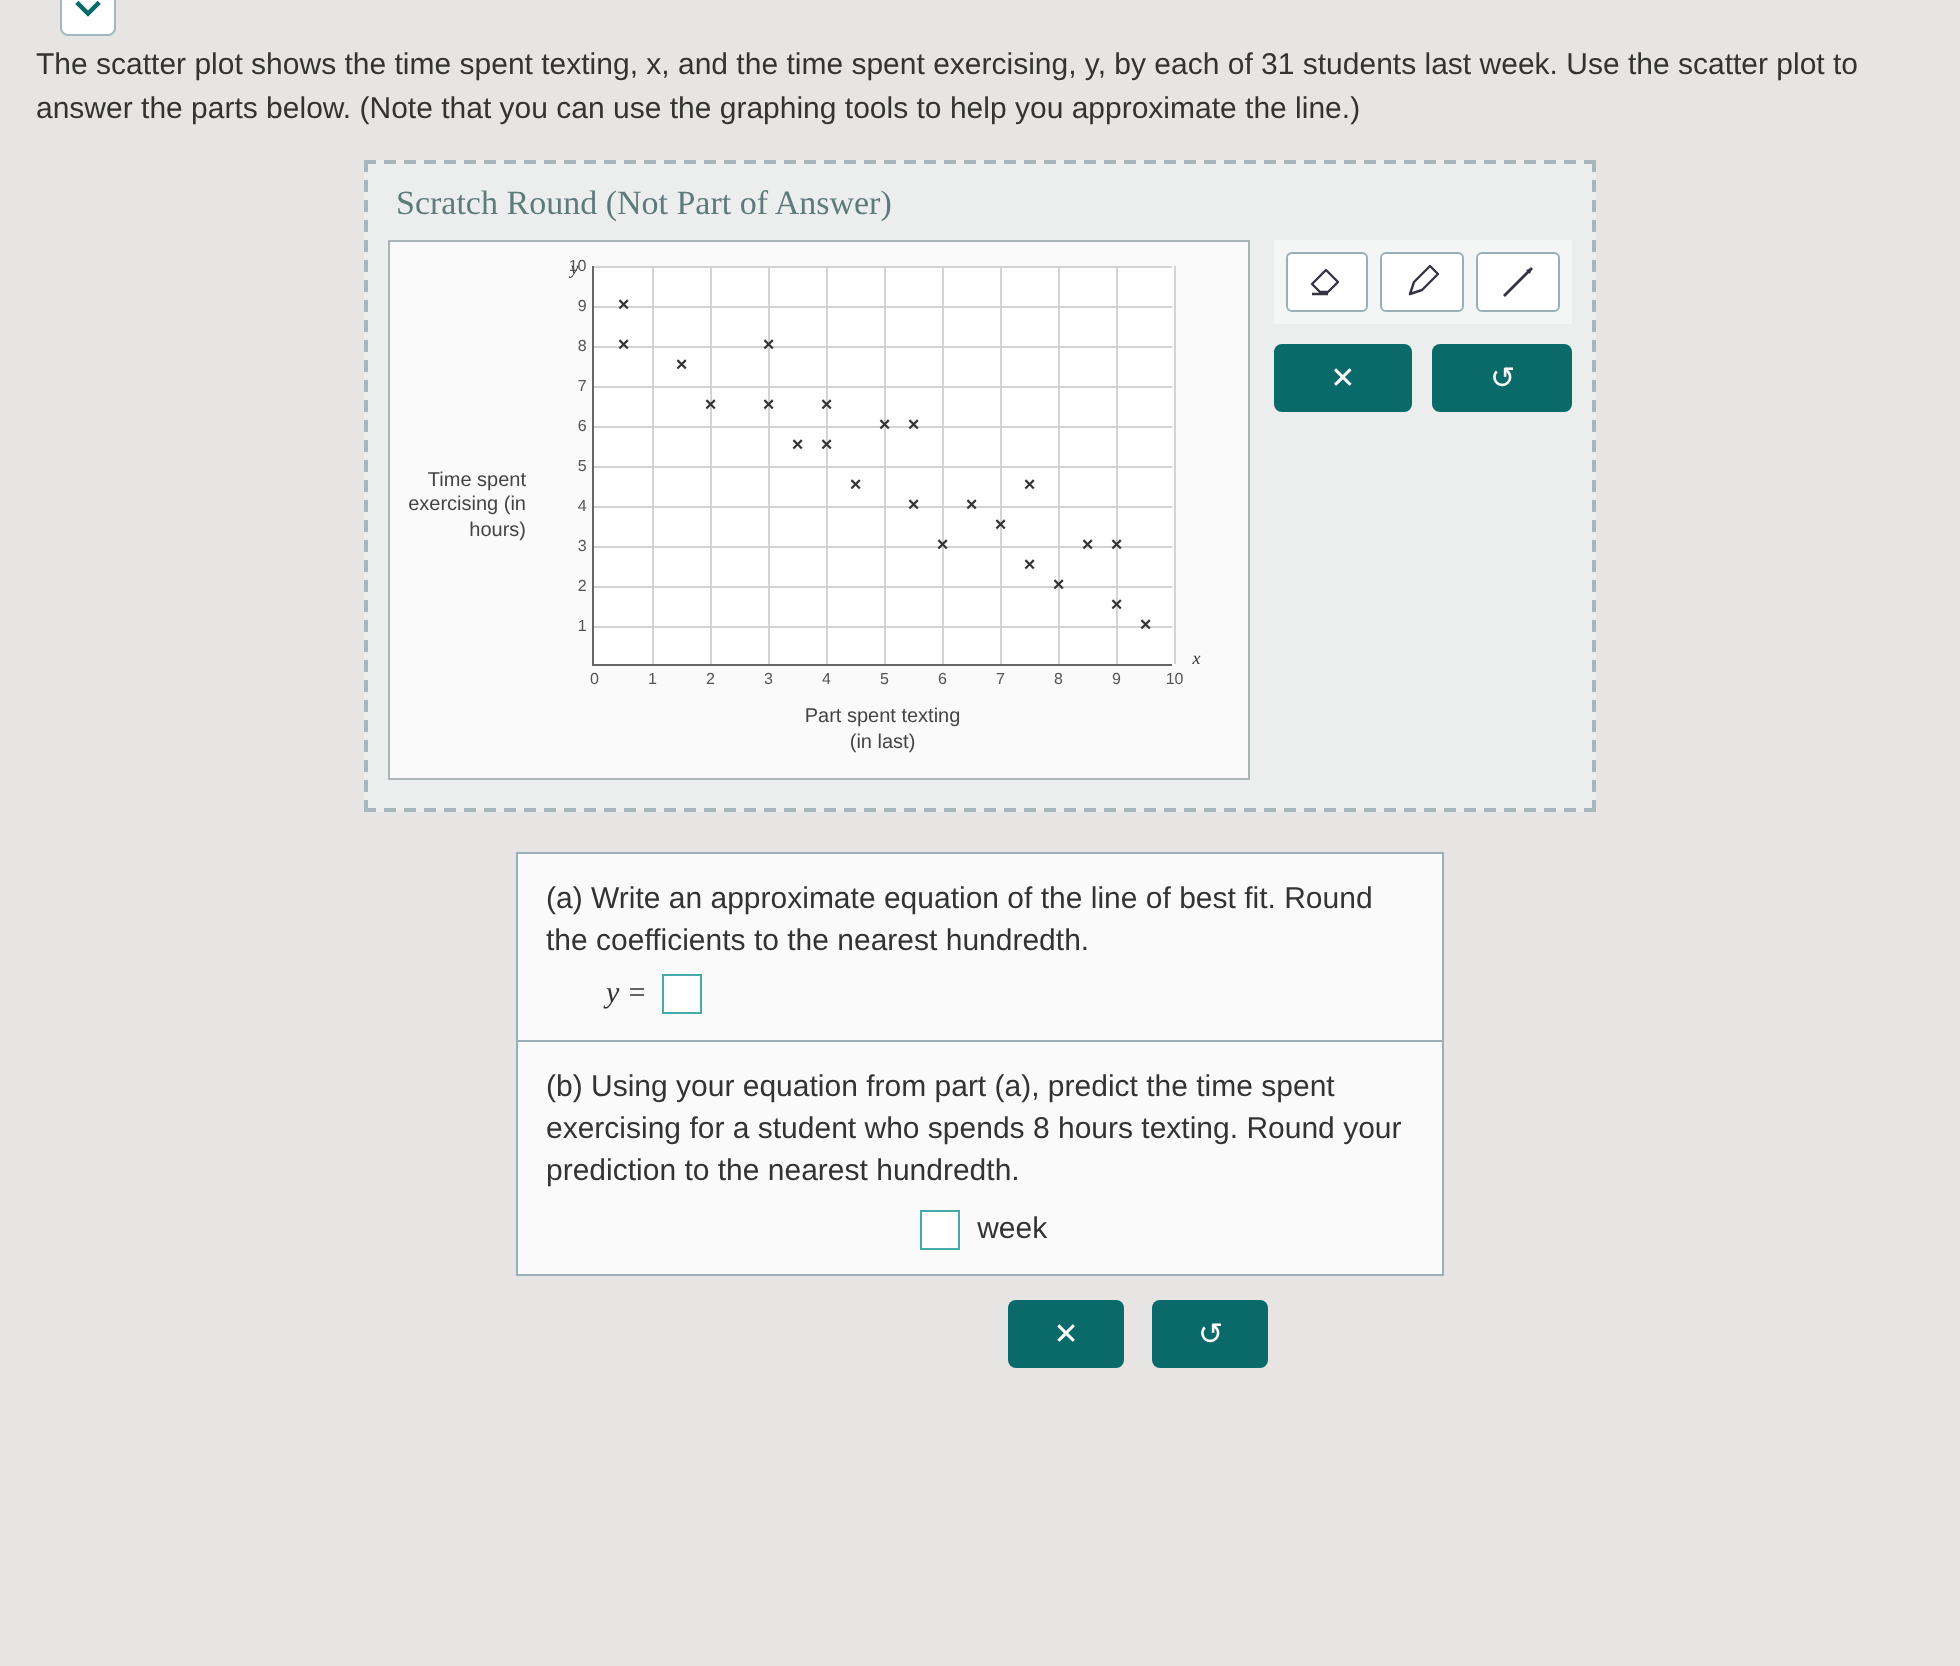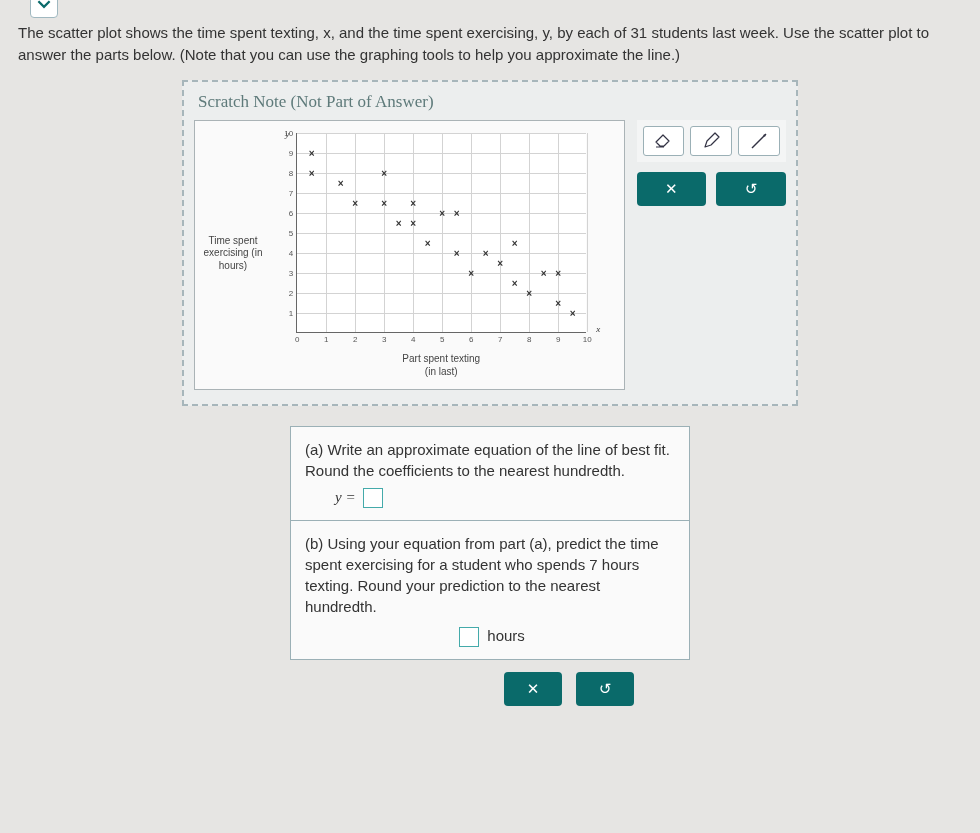--- a/index.html
+++ b/index.html
@@ -54,21 +54,21 @@
     height: 270px;
     position: relative;
     padding: 6px 8px 8px 8px;
     display: flex;
     align-items: center;
   }
   .ylabel-box {
     width: 64px;
     font-size: 10px;
     color: #444;
-    text-align: center;
+    text-align: right;
     line-height: 1.25;
     padding-right: 4px;
   }
   .plot-wrap { flex: 1; display: flex; flex-direction: column; align-items: center; }
   .plot-area {
     position: relative;
     width: 290px;
     height: 200px;
     background: #fff;
     border-left: 1px solid #666;
@@ -127,21 +127,21 @@
     color: #fff;
     display: flex;
     align-items: center;
     justify-content: center;
     font-size: 15px;
   }
   .undo-glyph {
     display: inline-block;
     transform: scaleX(-1);
   }
-  .answers { width: 400px; margin: 20px auto 0 auto; }
+  .answers { width: 464px; margin: 20px auto 0 auto; }
   .answer-box {
     border: 1px solid #9bb0b6;
     background: #fafafa;
     padding: 12px 14px;
     font-size: 15px;
     line-height: 1.4;
     color: #333;
   }
   .answer-box + .answer-box { border-top: none; }
   .eq-row { text-align: left; padding: 6px 0 0 30px; font-family: Georgia, 'Times New Roman', serif; font-style: italic; }
@@ -171,21 +171,21 @@
 
 <div class="top-chevron">
   <svg width="14" height="14" viewBox="0 0 10 10">
       <path d="M1 3 L5 7 L9 3" stroke="#0a6a6a" stroke-width="1.6" fill="none"></path>
     </svg>
 </div>
 
 <div class="intro">The scatter plot shows the time spent texting, x, and the time spent exercising, y, by each of 31 students last week. Use the scatter plot to answer the parts below. (Note that you can use the graphing tools to help you approximate the line.)</div>
 
 <div class="scratch-panel">
-  <div class="scratch-title">Scratch Note (Not Part of Answer)</div>
+  <div class="scratch-title">Scratch Round (Not Part of Answer)</div>
   <div class="scratch-row">
     <div class="chart-box">
       <div class="ylabel-box">Time  spent exercising (in hours)</div>
       <div class="plot-wrap">
         <div class="plot-area" id="plot">
           <span class="axis-label-y">y</span>
           <span class="axis-label-x">x</span>
         <div class="tick-label tick-x" style="left: 0px;">0</div>
             <div class="grid-line-v" style="left: 29px;"></div>
             <div class="tick-label tick-x" style="left: 29px;">1</div>
@@ -289,24 +289,24 @@
 </div>
 
 <div class="answers">
   <div class="answer-box">
     <div>(a) Write an approximate equation of the line of best fit. Round the coefficients to the nearest hundredth.</div>
     <div class="eq-row">
       <span>y = </span><span class="input-slot"></span>
     </div>
   </div>
   <div class="answer-box">
-    <div>(b) Using your equation from part (a), predict the time spent exercising for a student who spends 7 hours texting. Round your prediction to the nearest hundredth.</div>
+    <div>(b) Using your equation from part (a), predict the time spent exercising for a student who spends 8 hours texting. Round your prediction to the nearest hundredth.</div>
     <div class="hours-row">
       <span class="input-slot"></span>
-      <span>hours</span>
+      <span>week</span>
     </div>
   </div>
 </div>
 
 <div class="bottom-ctrls">
   <div class="ctrl-btn">
     <span>✕</span>
   </div>
   <div class="ctrl-btn">
     <span class="undo-glyph">↻</span>

